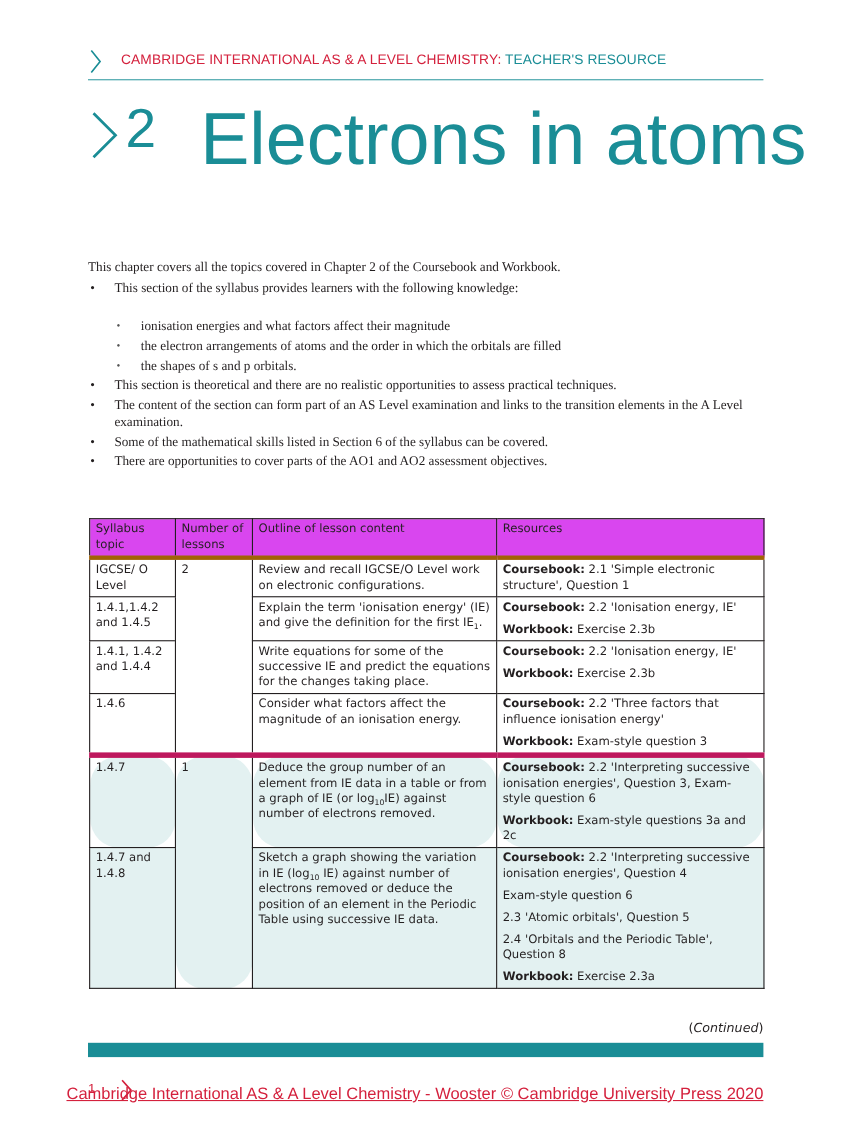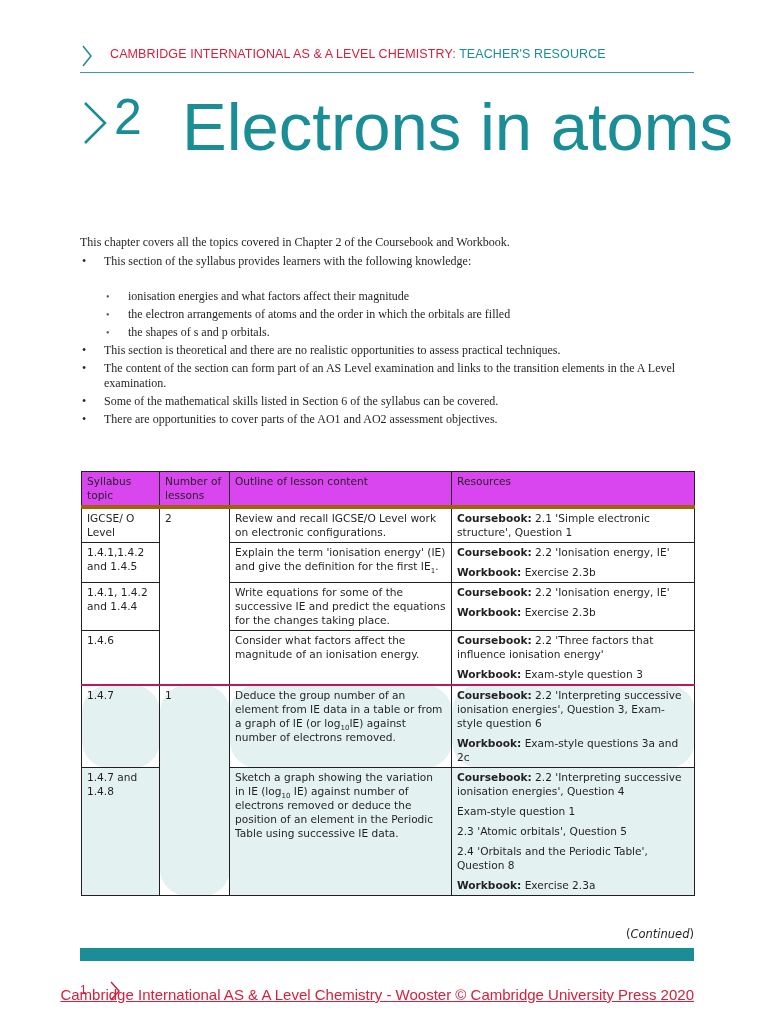--- a/index.html
+++ b/index.html
@@ -26,21 +26,21 @@
   .bullets > li::before { content: "\2022"; position: absolute; left: 2px; top: 0; font-size: 12px; }
   .sub-bullets { margin: 20px 0 0 0; padding: 0; list-style: none; }
   .sub-bullets li { position: relative; padding-left: 24px; margin-bottom: 3px; }
   .sub-bullets li::before { content: "\2022"; position: absolute; left: 2px; top: 0; font-size: 10px; color: #555; }
 
   table.plan { position: absolute; left: 81px; top: 471px; width: 613px; border-collapse: collapse; font-family: "DejaVu Sans", sans-serif; font-size: 10.6px; line-height: 14px; color: #231f20; table-layout: fixed; }
   table.plan th, table.plan td { border: 1px solid #231f20; padding: 2px 5px 3px 5px; vertical-align: top; text-align: left; font-weight: normal; }
   table.plan thead th { background: #d946ef; border-bottom: 4px solid #a16207; height: 28px; }
   table.plan tbody.g1 td { background: #ffffff; }
   table.plan tbody.g2 td { background: #e3f1f1; }
-  table.plan tbody.g2 tr:first-child td { border-top: 2px solid #be185d; border-radius: 27px; }
+  table.plan tbody.g2 tr:first-child td { border-top: 5px solid #be185d; border-radius: 27px; }
   .res-p { margin: 0 0 6px 0; }
   .res-p:last-child { margin-bottom: 0; }
   .bold { font-weight: bold; text-align: right; }
   sub { font-size: 7px; line-height: 0; }
 
   .continued { position: absolute; right: 74px; top: 927px; font-size: 11.5px; font-family: "DejaVu Sans", sans-serif; color: #231f20; }
   .continued i { font-style: italic; }
   .footer-bar { position: absolute; left: 80px; top: 948px; width: 614px; height: 13px; background: #1a8d96; }
   .page-num { position: absolute; left: 80px; top: 983px; color: #d4213d; font-size: 12px; }
   .footer-chev { position: absolute; left: 108px; top: 980px; }
@@ -145,21 +145,21 @@
         <td>
           <p class="res-p"><span class="bold">Coursebook:</span><span> 2.2 'Interpreting successive ionisation energies', Question 3, Exam-style question 6</span></p>
           <p class="res-p"><span class="bold">Workbook:</span><span> Exam-style questions 3a and 2c</span></p>
         </td>
       </tr>
       <tr>
         <td>1.4.7 and 1.4.8</td>
         <td><span>Sketch a graph showing the variation in IE (log</span><sub>10</sub><span> IE) against number of electrons removed or deduce the position of an element in the Periodic Table using successive IE data.</span></td>
         <td>
           <p class="res-p"><span class="bold">Coursebook:</span><span> 2.2 'Interpreting successive ionisation energies', Question 4</span></p>
-          <p class="res-p"><span>Exam-style question 1</span></p>
+          <p class="res-p"><span>Exam-style question 6</span></p>
           <p class="res-p"><span>2.3 'Atomic orbitals', Question 5</span></p>
           <p class="res-p"><span>2.4 'Orbitals and the Periodic Table', Question 8</span></p>
           <p class="res-p"><span class="bold">Workbook:</span><span> Exercise 2.3a</span></p>
         </td>
       </tr>
     </tbody>
   </table>
 
   <div class="continued">(<i>Continued</i>)</div>
 

